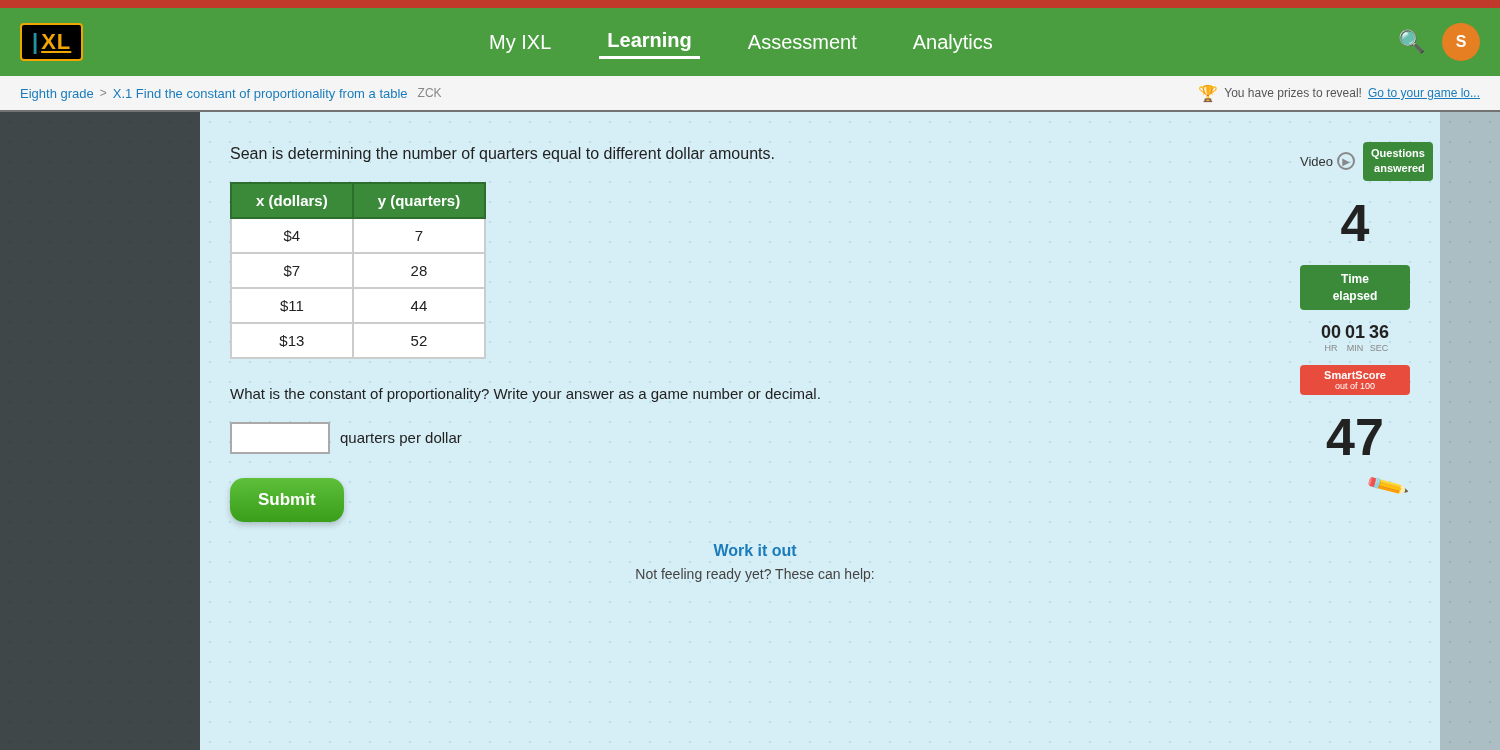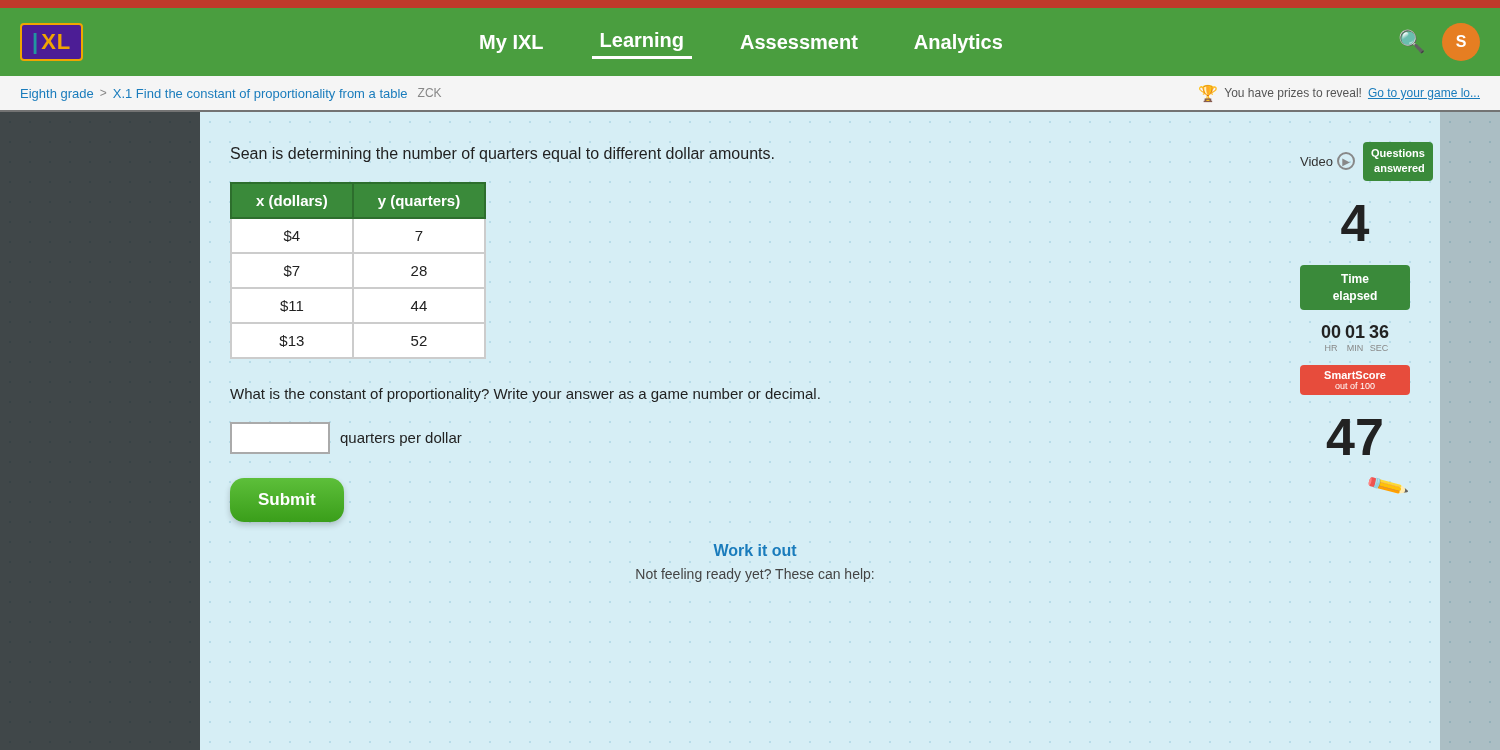--- a/index.html
+++ b/index.html
@@ -23,46 +23,47 @@
       width: 100%;
       height: 68px;
       background: #4a9e3f;
       display: flex;
       align-items: center;
       padding: 0 20px;
       gap: 40px;
     }
 
     .ixl-logo {
-      background: #4c1d95;
+      background: #000000;
       color: #f0a500;
       font-weight: 900;
       font-size: 22px;
       padding: 4px 10px;
       border-radius: 4px;
       border: 2px solid #f0a500;
       letter-spacing: 1px;
+      text-decoration: underline;
     }
     .ixl-logo span.pipe {
       color: #2196a0;
       margin-right: 2px;
     }
 
     .nav-links {
       display: flex;
       align-items: center;
       gap: 40px;
       flex: 1;
       justify-content: center;
     }
 
     .nav-link {
       color: white;
       font-size: 20px;
-      font-weight: 700;
+      font-weight: 400;
       text-decoration: none;
       cursor: pointer;
       padding: 4px 8px;
     }
 
     .nav-link.active {
       color: white;
       font-weight: 700;
       border-bottom: 3px solid white;
     }

